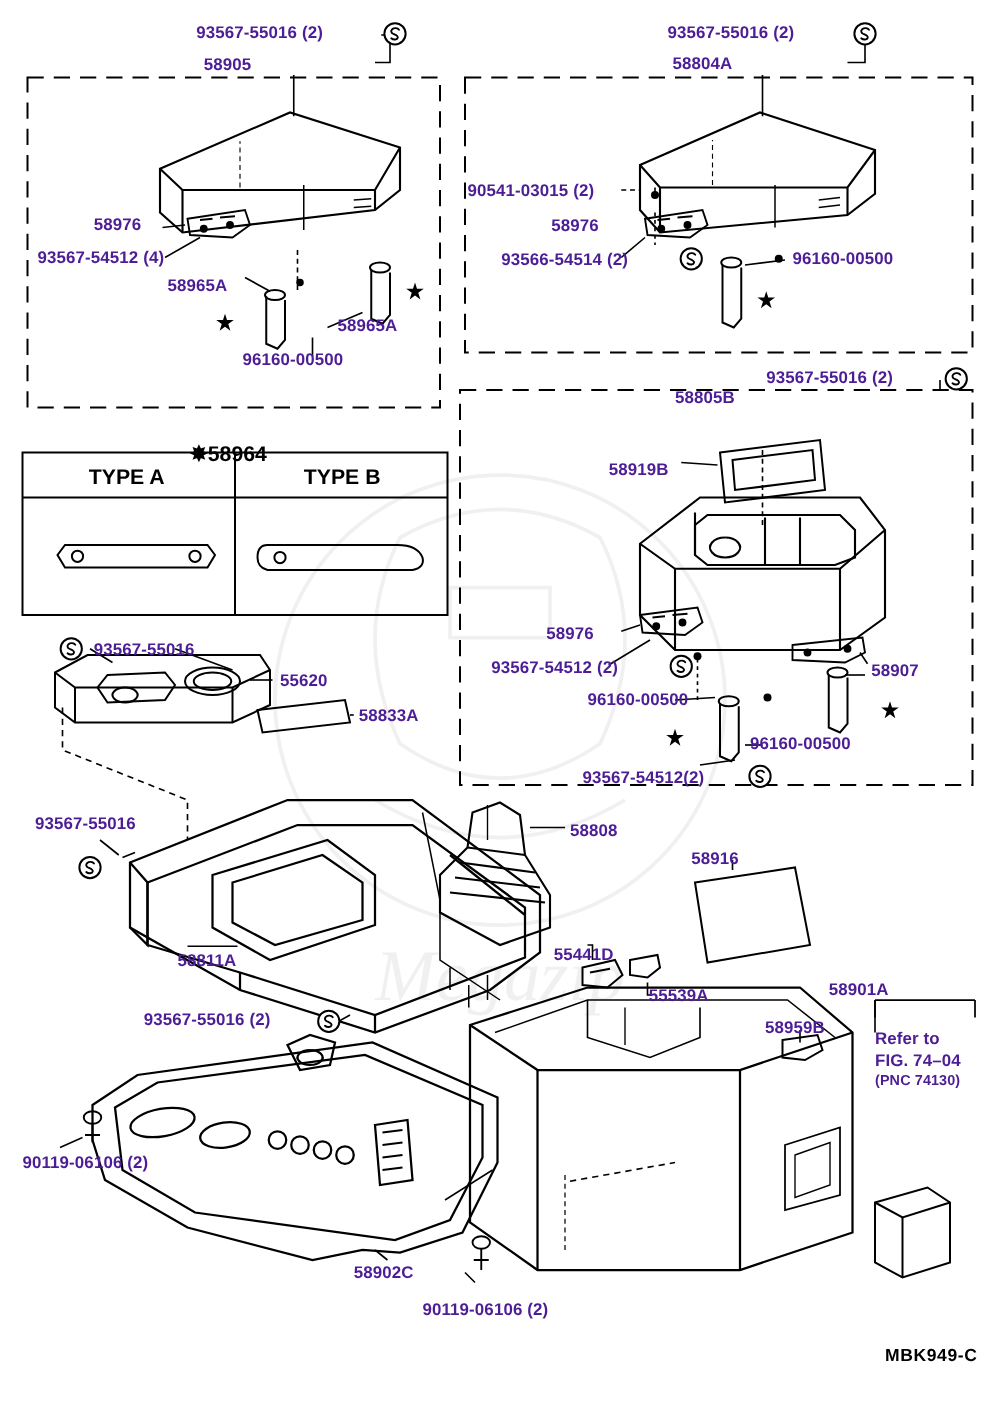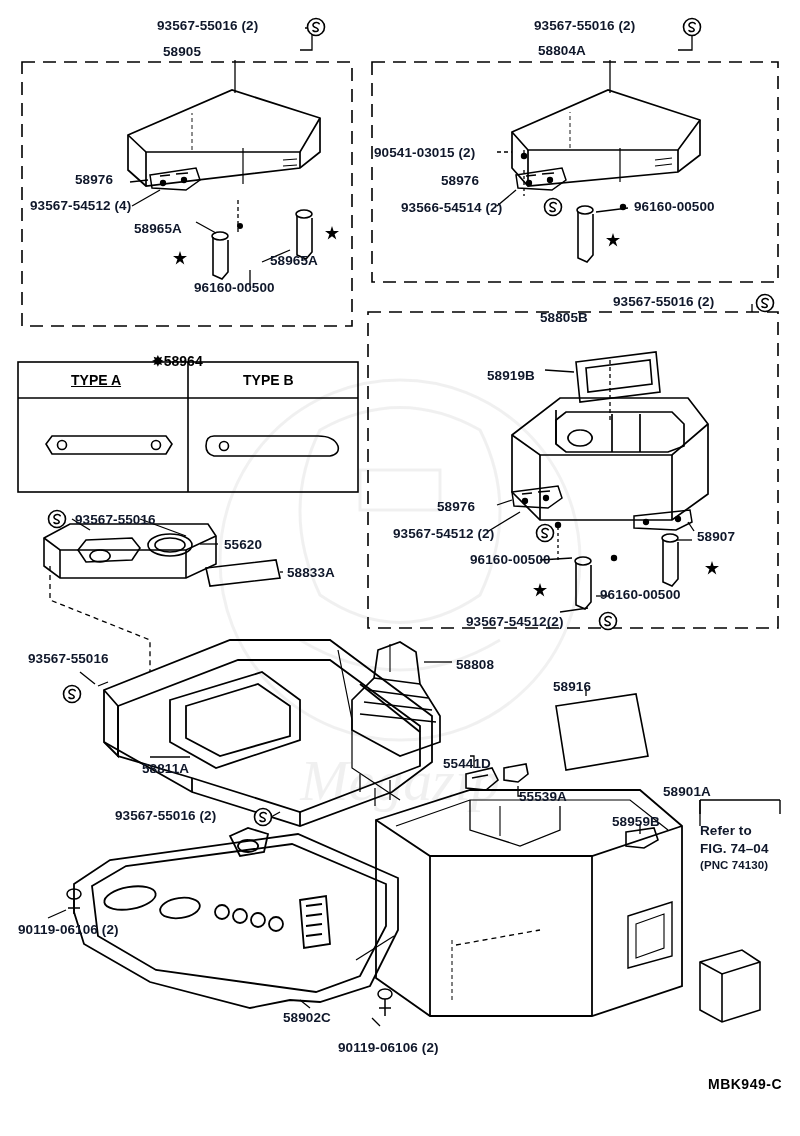--- a/index.html
+++ b/index.html
@@ -19,31 +19,31 @@
     position: absolute;
     left: 0; top: 0;
     width: 800px;
     height: 1136px;
   }
   .lbl {
     position: absolute;
     font-family: "Liberation Sans", sans-serif;
     font-size: 13.5px;
     font-weight: bold;
-    color: #0f172a;
+    color: #4c1d95;
     white-space: nowrap;
     letter-spacing: 0.1px;
   }
   .lbl.small {
     font-size: 11.5px;
     text-align: right;
   }
   .tbl-head {
     position: absolute;
-    font-size: 14px;
+    font-size: 17px;
     font-weight: bold;
   }
   .footer {
     position: absolute;
     right: 18px;
     bottom: 44px;
     font-size: 14px;
     font-weight: bold;
     letter-spacing: 0.5px;
   }
@@ -384,20 +384,20 @@
 <div class="lbl" style="left:443px; top:756px;">55441D</div>
 <div class="lbl" style="left:519px; top:789px;">55539A</div>
 <div class="lbl" style="left:663px; top:784px;">58901A</div>
 <div class="lbl" style="left:115px; top:808px;">93567-55016 (2)</div>
 <div class="lbl" style="left:612px; top:814px;">58959B</div>
 <div class="lbl" style="left:18px; top:922px;">90119-06106 (2)</div>
 <div class="lbl" style="left:283px; top:1010px;">58902C</div>
 <div class="lbl" style="left:338px; top:1040px;">90119-06106 (2)</div>
 
 <div class="tbl-head" style="left:152px; top:353px;">✸58964</div>
-<div class="tbl-head" style="left:71px; top:372px;text-decoration:underline;">TYPE A</div>
+<div class="tbl-head" style="left:71px; top:372px;">TYPE A</div>
 <div class="tbl-head" style="left:243px; top:372px;">TYPE B</div>
 
 <div class="lbl" style="left:700px; top:823px;">Refer to</div>
 <div class="lbl" style="left:700px; top:841px;">FIG. 74–04</div>
 <div class="lbl small" style="left:700px; top:859px;">(PNC 74130)</div>
 
 <div class="footer">MBK949-C</div>
 
 </body></html>

